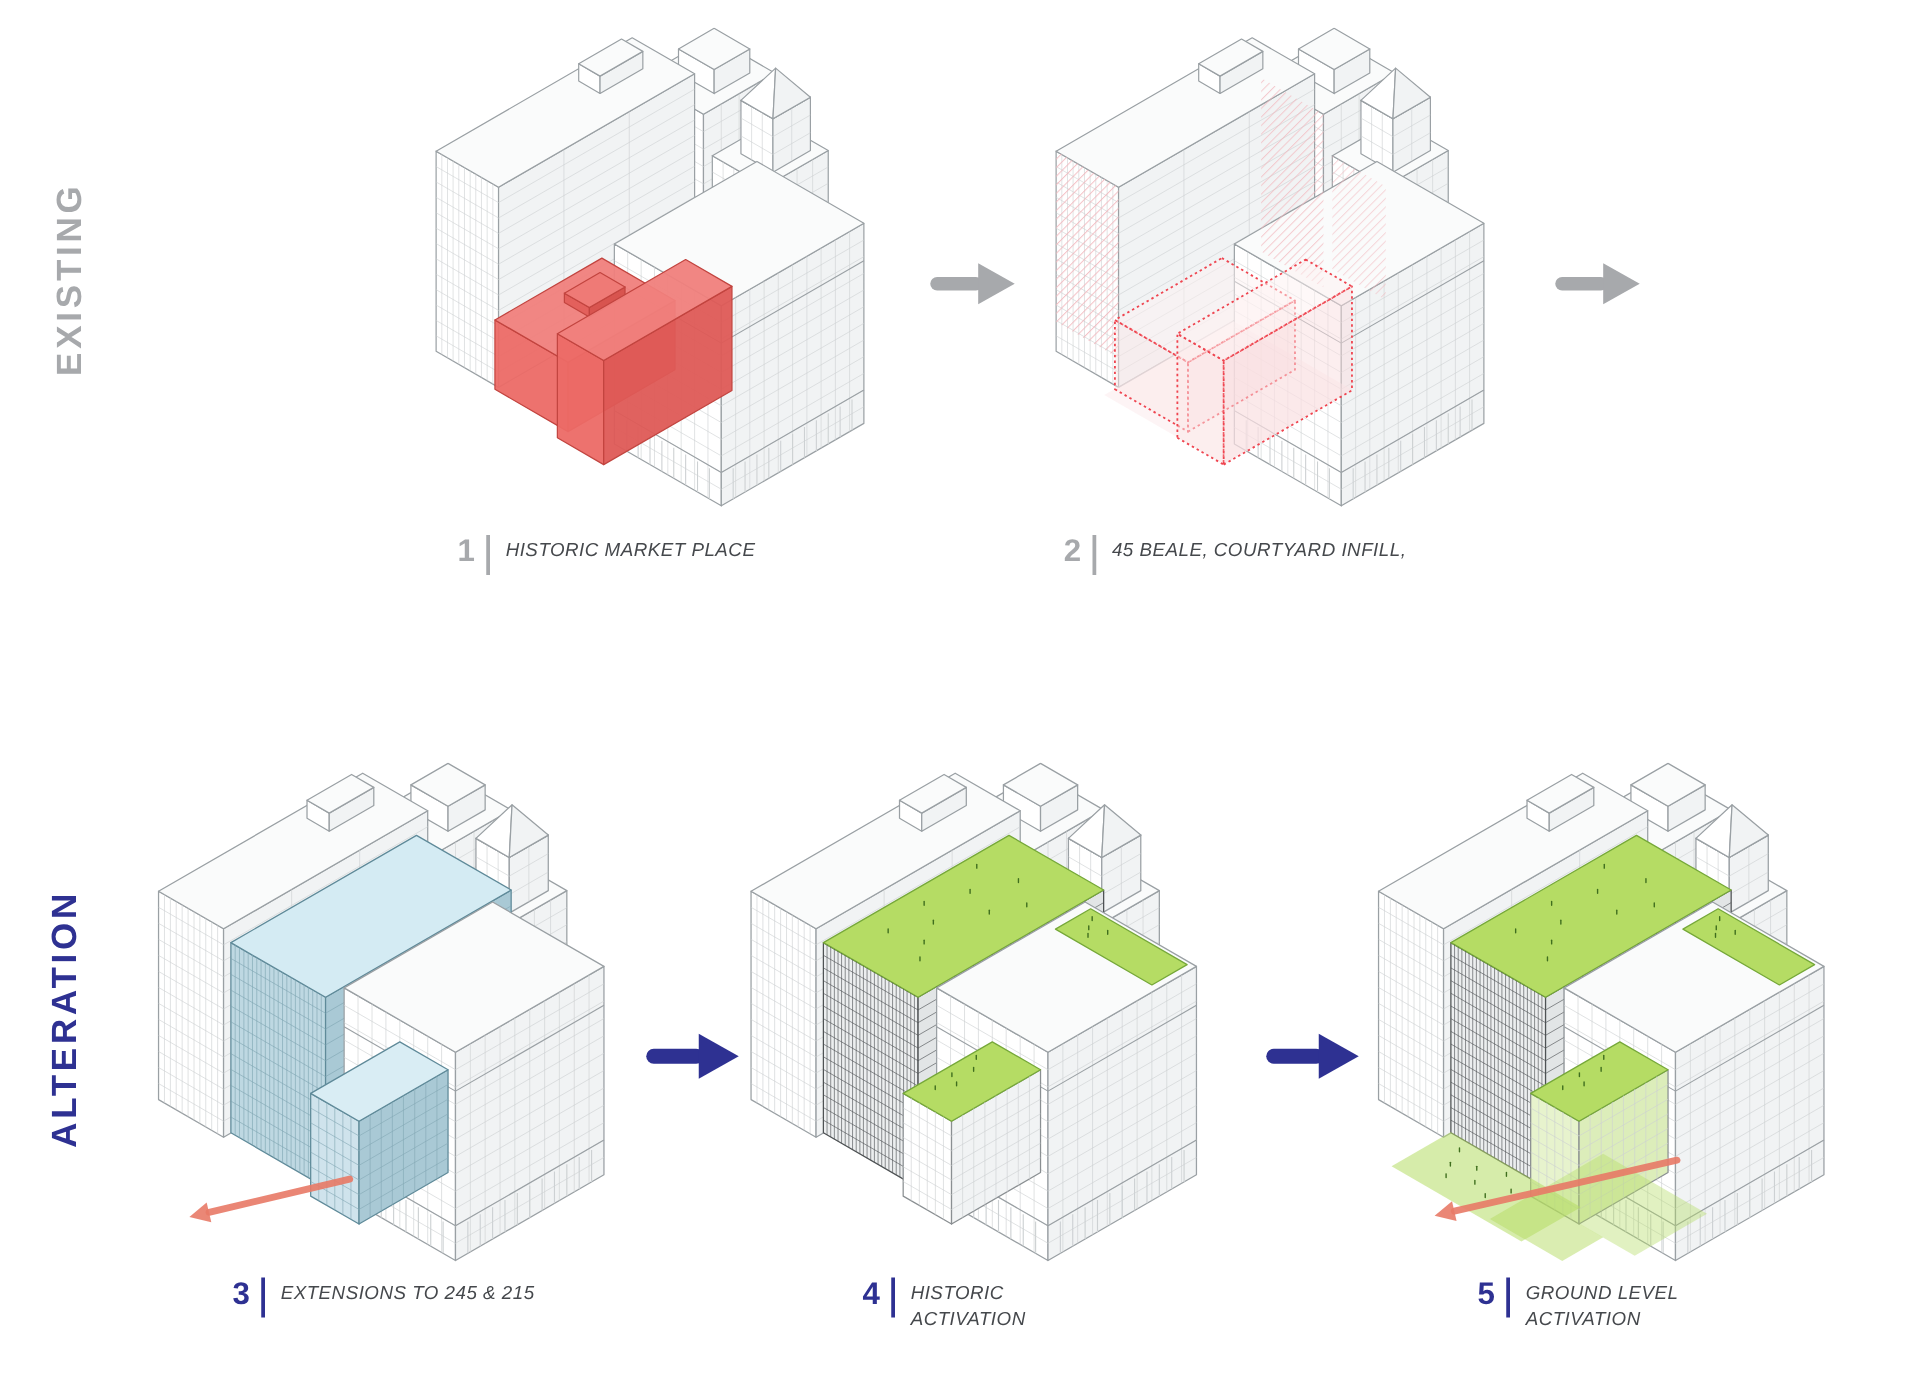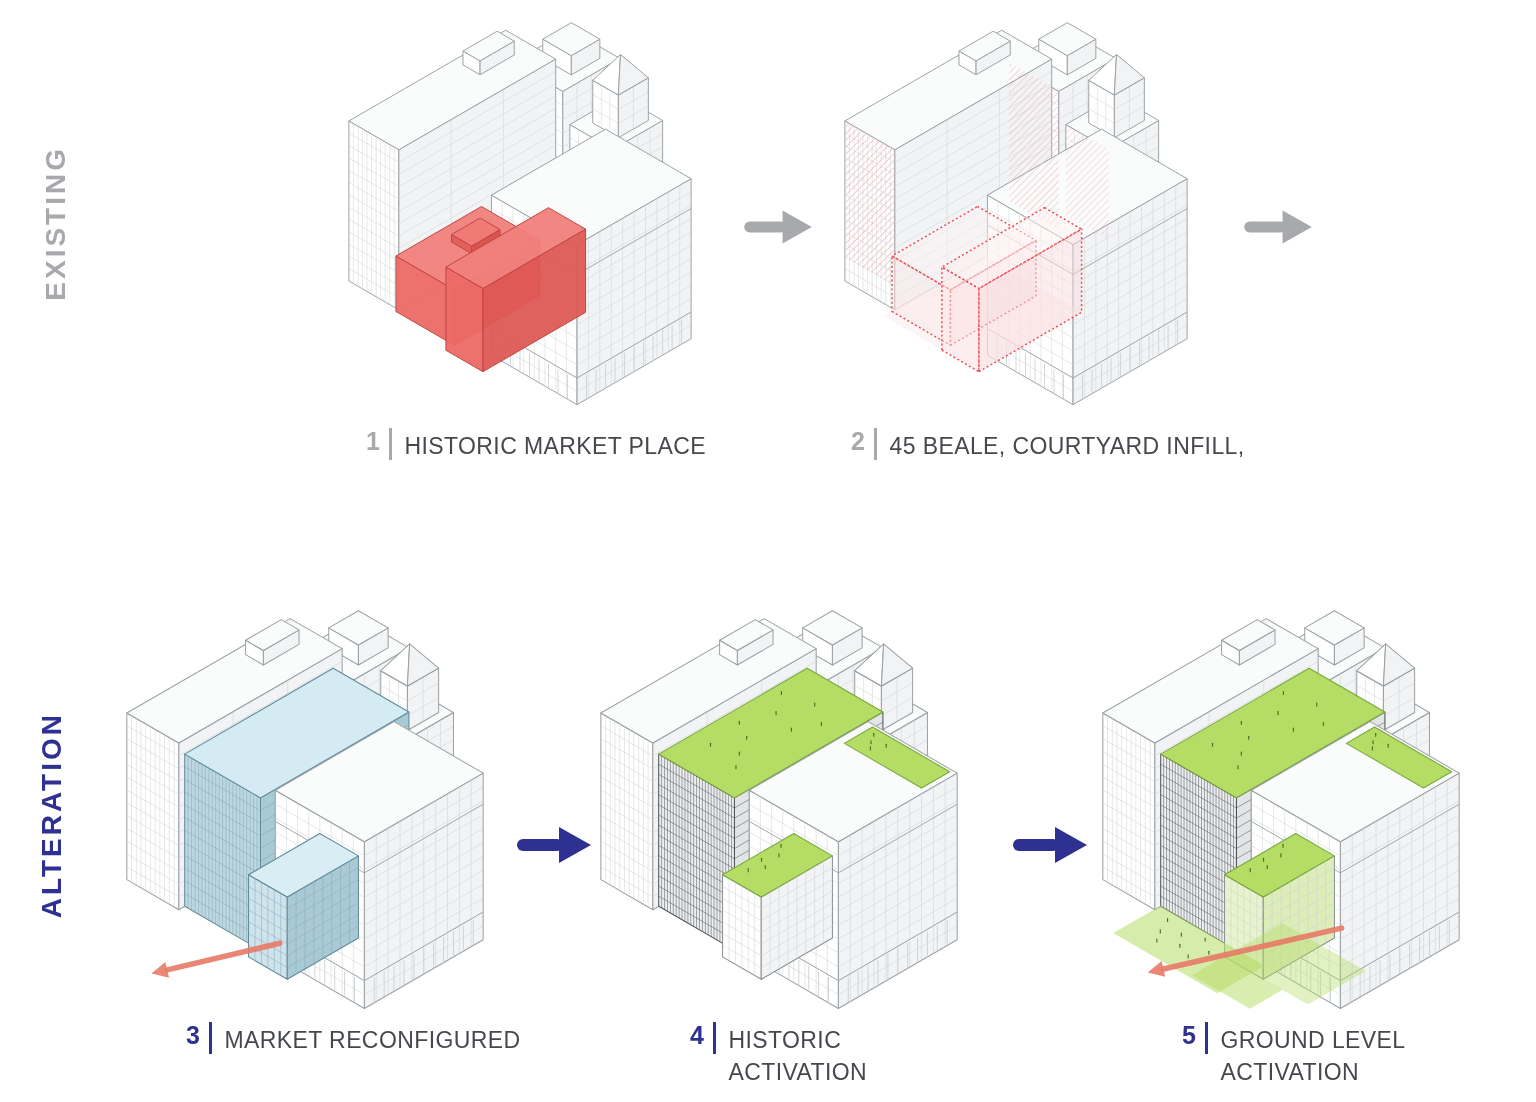--- a/index.html
+++ b/index.html
@@ -13,21 +13,21 @@
   .flow-arrow{position:absolute;}
   .flow-arrow.gray{color:var(--gray_label);}
   .flow-arrow.blue{color:var(--blue_label);}
   .caption{position:absolute;display:flex;align-items:flex-start;}
   .cap-num{font-size:25px;font-weight:700;line-height:1.1;min-width:22px;text-align:right;}
   .cap-num.n-gray{color:var(--gray_label);}
   .cap-num.n-blue{color:var(--blue_label);}
   .cap-bar{width:2.5px;height:32px;margin:0 13px 0 9px;flex:none;}
   .cap-bar.n-gray{background:var(--gray_label);}
   .cap-bar.n-blue{background:var(--blue_label);}
-  .cap-text{font-size:23px;line-height:1.4;letter-spacing:0.4px;color:var(--caption_text);padding-top:2px;}
+  .cap-text{font-size:15px;line-height:1.4;letter-spacing:0.4px;color:var(--caption_text);padding-top:2px;font-style:italic;}
   .cap-text span{display:block;}
 </style>
 </head>
 <body>
 
 <div class="canvas">
 
   <div class="row-label existing">EXISTING</div>
   <div class="row-label alteration">ALTERATION</div>
 
@@ -1447,21 +1447,21 @@
     <span class="cap-num n-gray">2</span>
     <span class="cap-bar n-gray"></span>
     <div class="cap-text">
       <span>45 BEALE, COURTYARD INFILL,</span>
     </div>
   </div>
   <div class="caption" style="left:178px;top:1022px">
     <span class="cap-num n-blue">3</span>
     <span class="cap-bar n-blue"></span>
     <div class="cap-text">
-      <span>MARKET RECONFIGURED</span>
+      <span>EXTENSIONS TO 245 &amp; 215</span>
       <span></span>
     </div>
   </div>
   <div class="caption" style="left:682px;top:1022px">
     <span class="cap-num n-blue">4</span>
     <span class="cap-bar n-blue"></span>
     <div class="cap-text">
       <span>HISTORIC</span>
       <span>ACTIVATION</span>
       <span></span>

